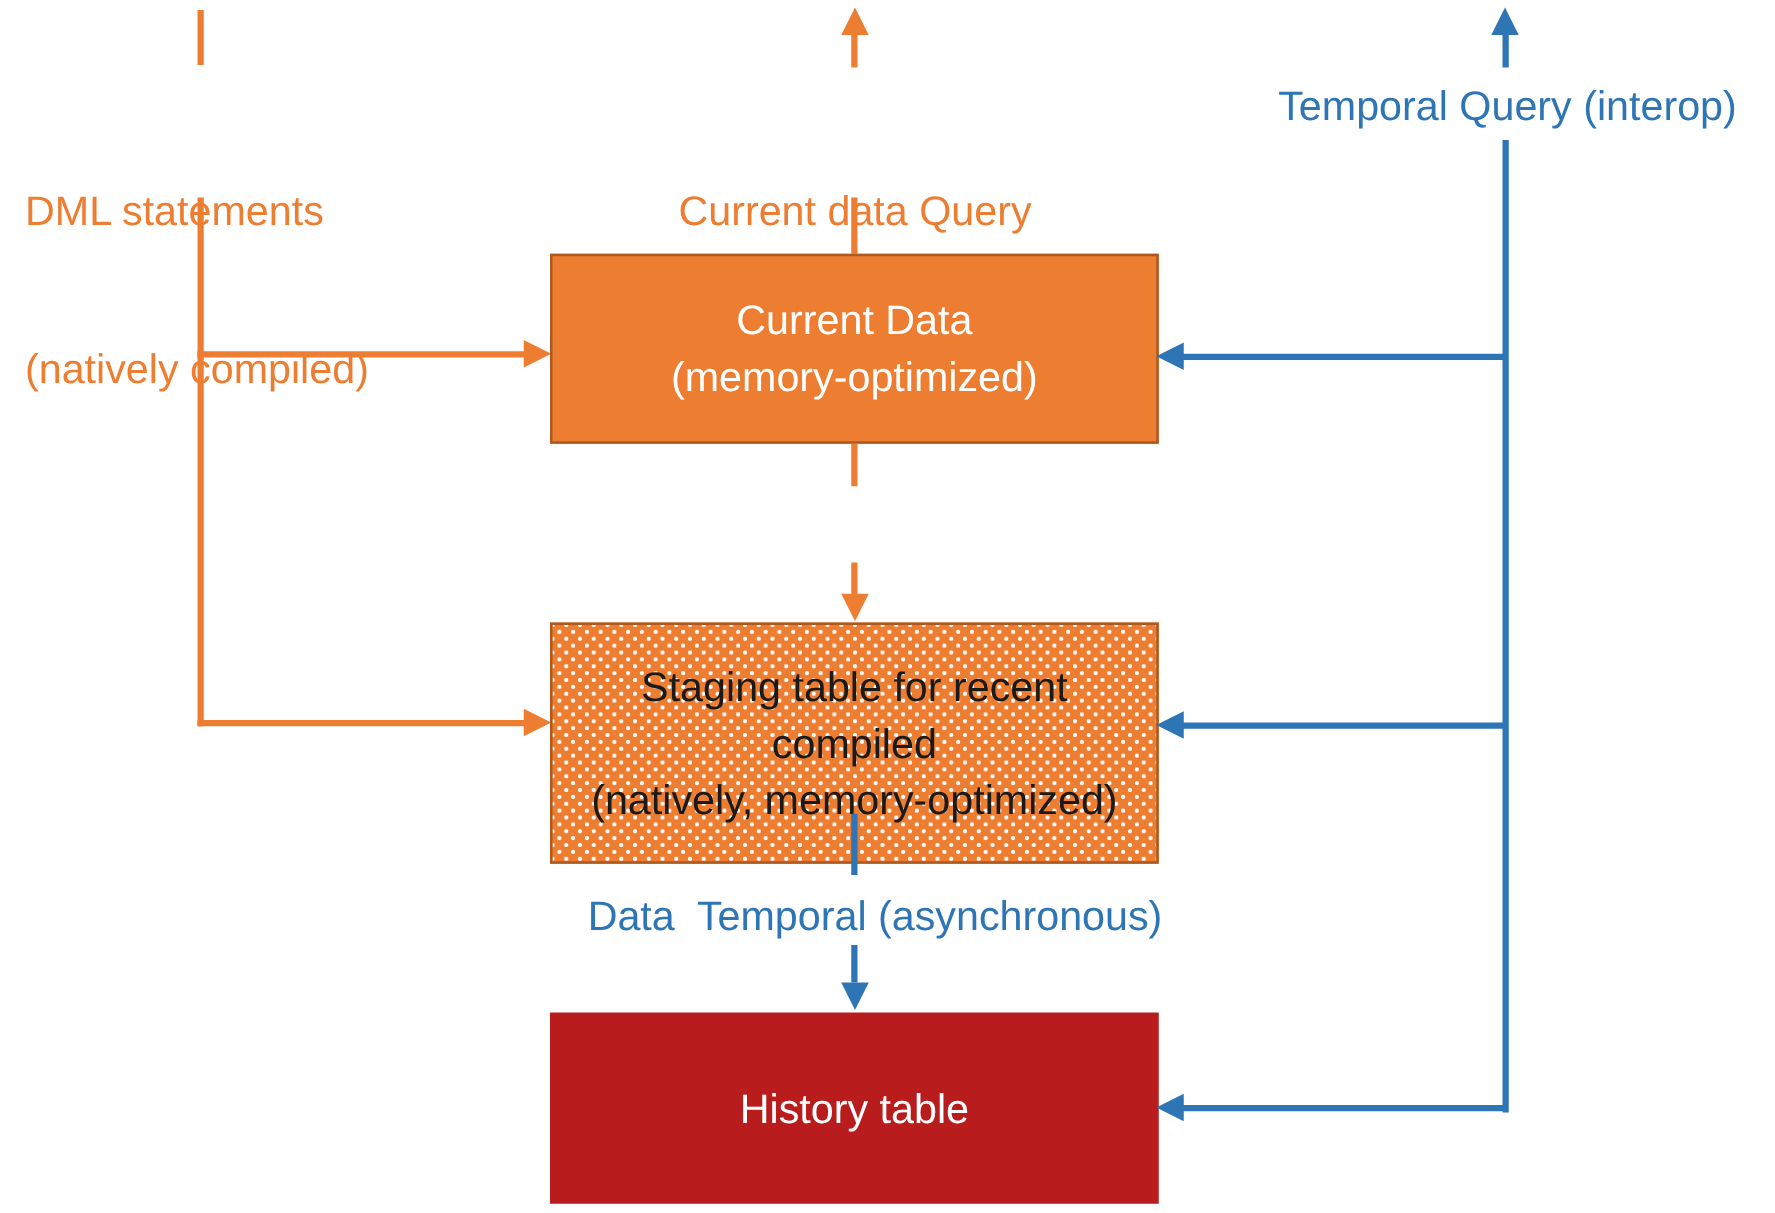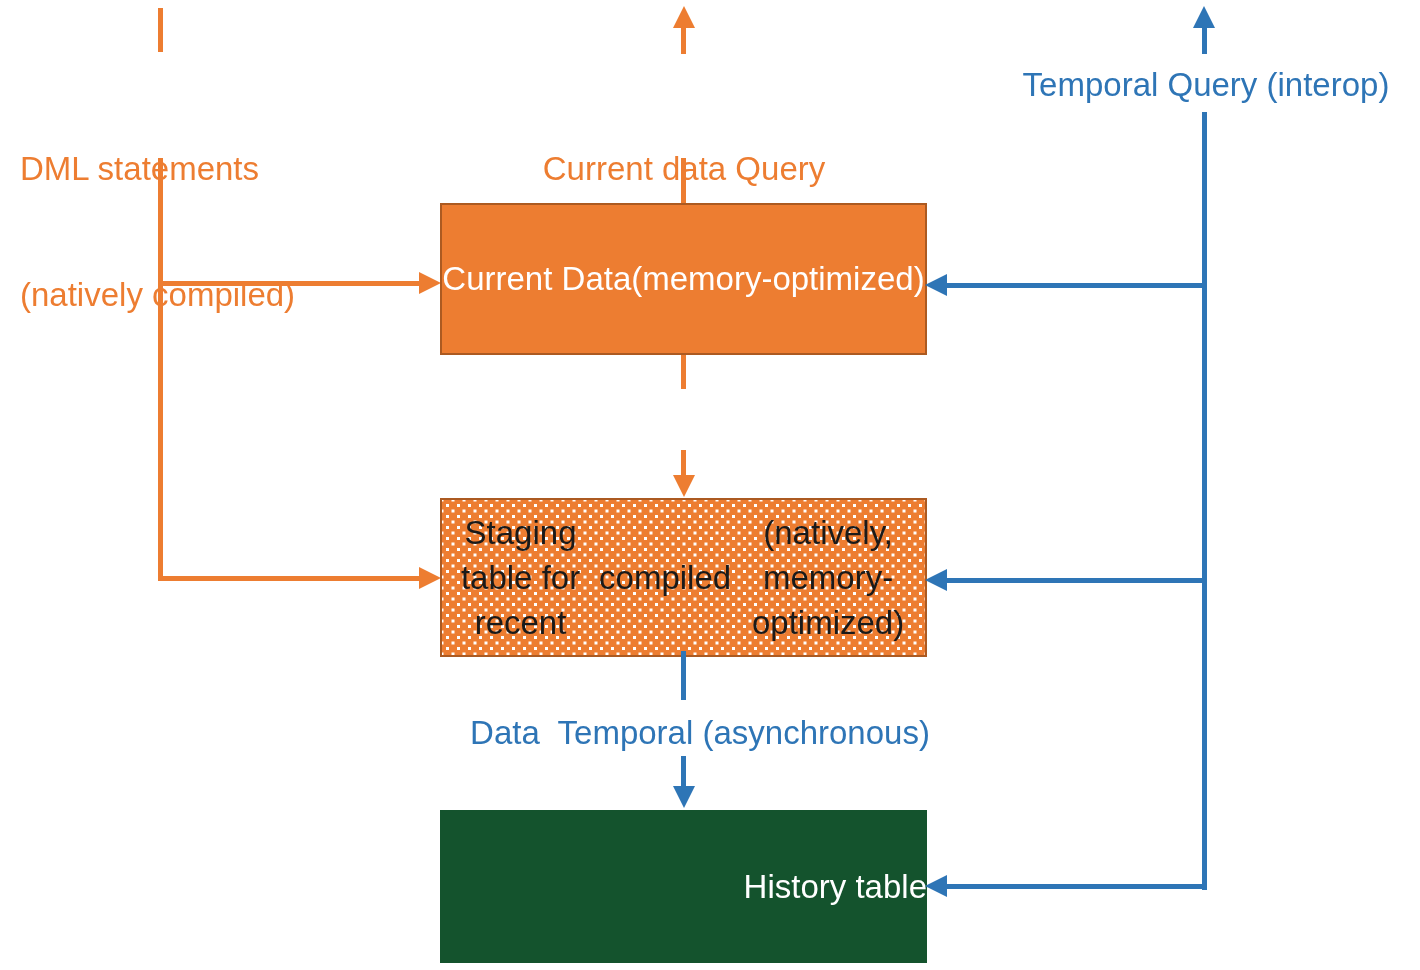--- a/index.html
+++ b/index.html
@@ -42,21 +42,21 @@
   .orange-text { color: #ED7D31; }
   .blue-text { color: #2E75B6; }
 
   
   .box {
     position: absolute;
     left: 440px;
     width: 487px;
     box-sizing: border-box;
     display: flex;
-    flex-direction: row;
+    flex-direction: column;
     justify-content: center;
     align-items: center;
     text-align: center;
     font-size: 33px;
     line-height: 46px;
   }
   .box-orange {
     background: #ED7D31;
     border: 2px solid #AC5A21;
     color: #ffffff;
@@ -66,24 +66,23 @@
     background-image:
       radial-gradient(#ffffff 1.5px, rgba(255,255,255,0) 1.8px),
       radial-gradient(#ffffff 1.5px, rgba(255,255,255,0) 1.8px);
     background-size: 11px 11px;
     background-position: 0 0, 5.5px 5.5px;
     border: 2px solid #AC5A21;
     color: #1a1a1a;
     line-height: 45px;
   }
   .box-blue {
-    background: #14532d;
+    background: #b91c1c;
     border: none;
     color: #ffffff;
-    justify-content: flex-end;
   }
 </style>
 </head>
 <body>
 
 <div class="canvas">
 
   <div class="vline orange-fill" style="left:158px; top:8px; height:44px;"></div>
 
   <div class="label orange-text" style="left:20px; top:64px;">
@@ -113,21 +112,21 @@
     <div>Current Data</div>
     <div>(memory-optimized)</div>
   </div>
 
   <div class="vline orange-fill" style="left:681px; top:355px; height:34px;"></div>
 
 
   <div class="vline orange-fill" style="left:681px; top:450px; height:28px;"></div>
   <div class="ah ah-down-orange" style="left:673px; top:475px;"></div>
 
-  <div class="box box-dotted" style="top:498px; height:159px;">
+  <div class="box box-dotted" style="top:498px; height:193px;">
     <div>Staging table for recent</div>
     <div>compiled</div>
     <div>(natively, memory-optimized)</div>
   </div>
 
   <div class="vline blue-fill" style="left:681px; top:651px; height:49px;"></div>
 
   <div class="label center blue-text" style="left:450px; width:500px; top:712px;">Data  Temporal (asynchronous)</div>
 
   <div class="vline blue-fill" style="left:681px; top:756px; height:30px;"></div>

